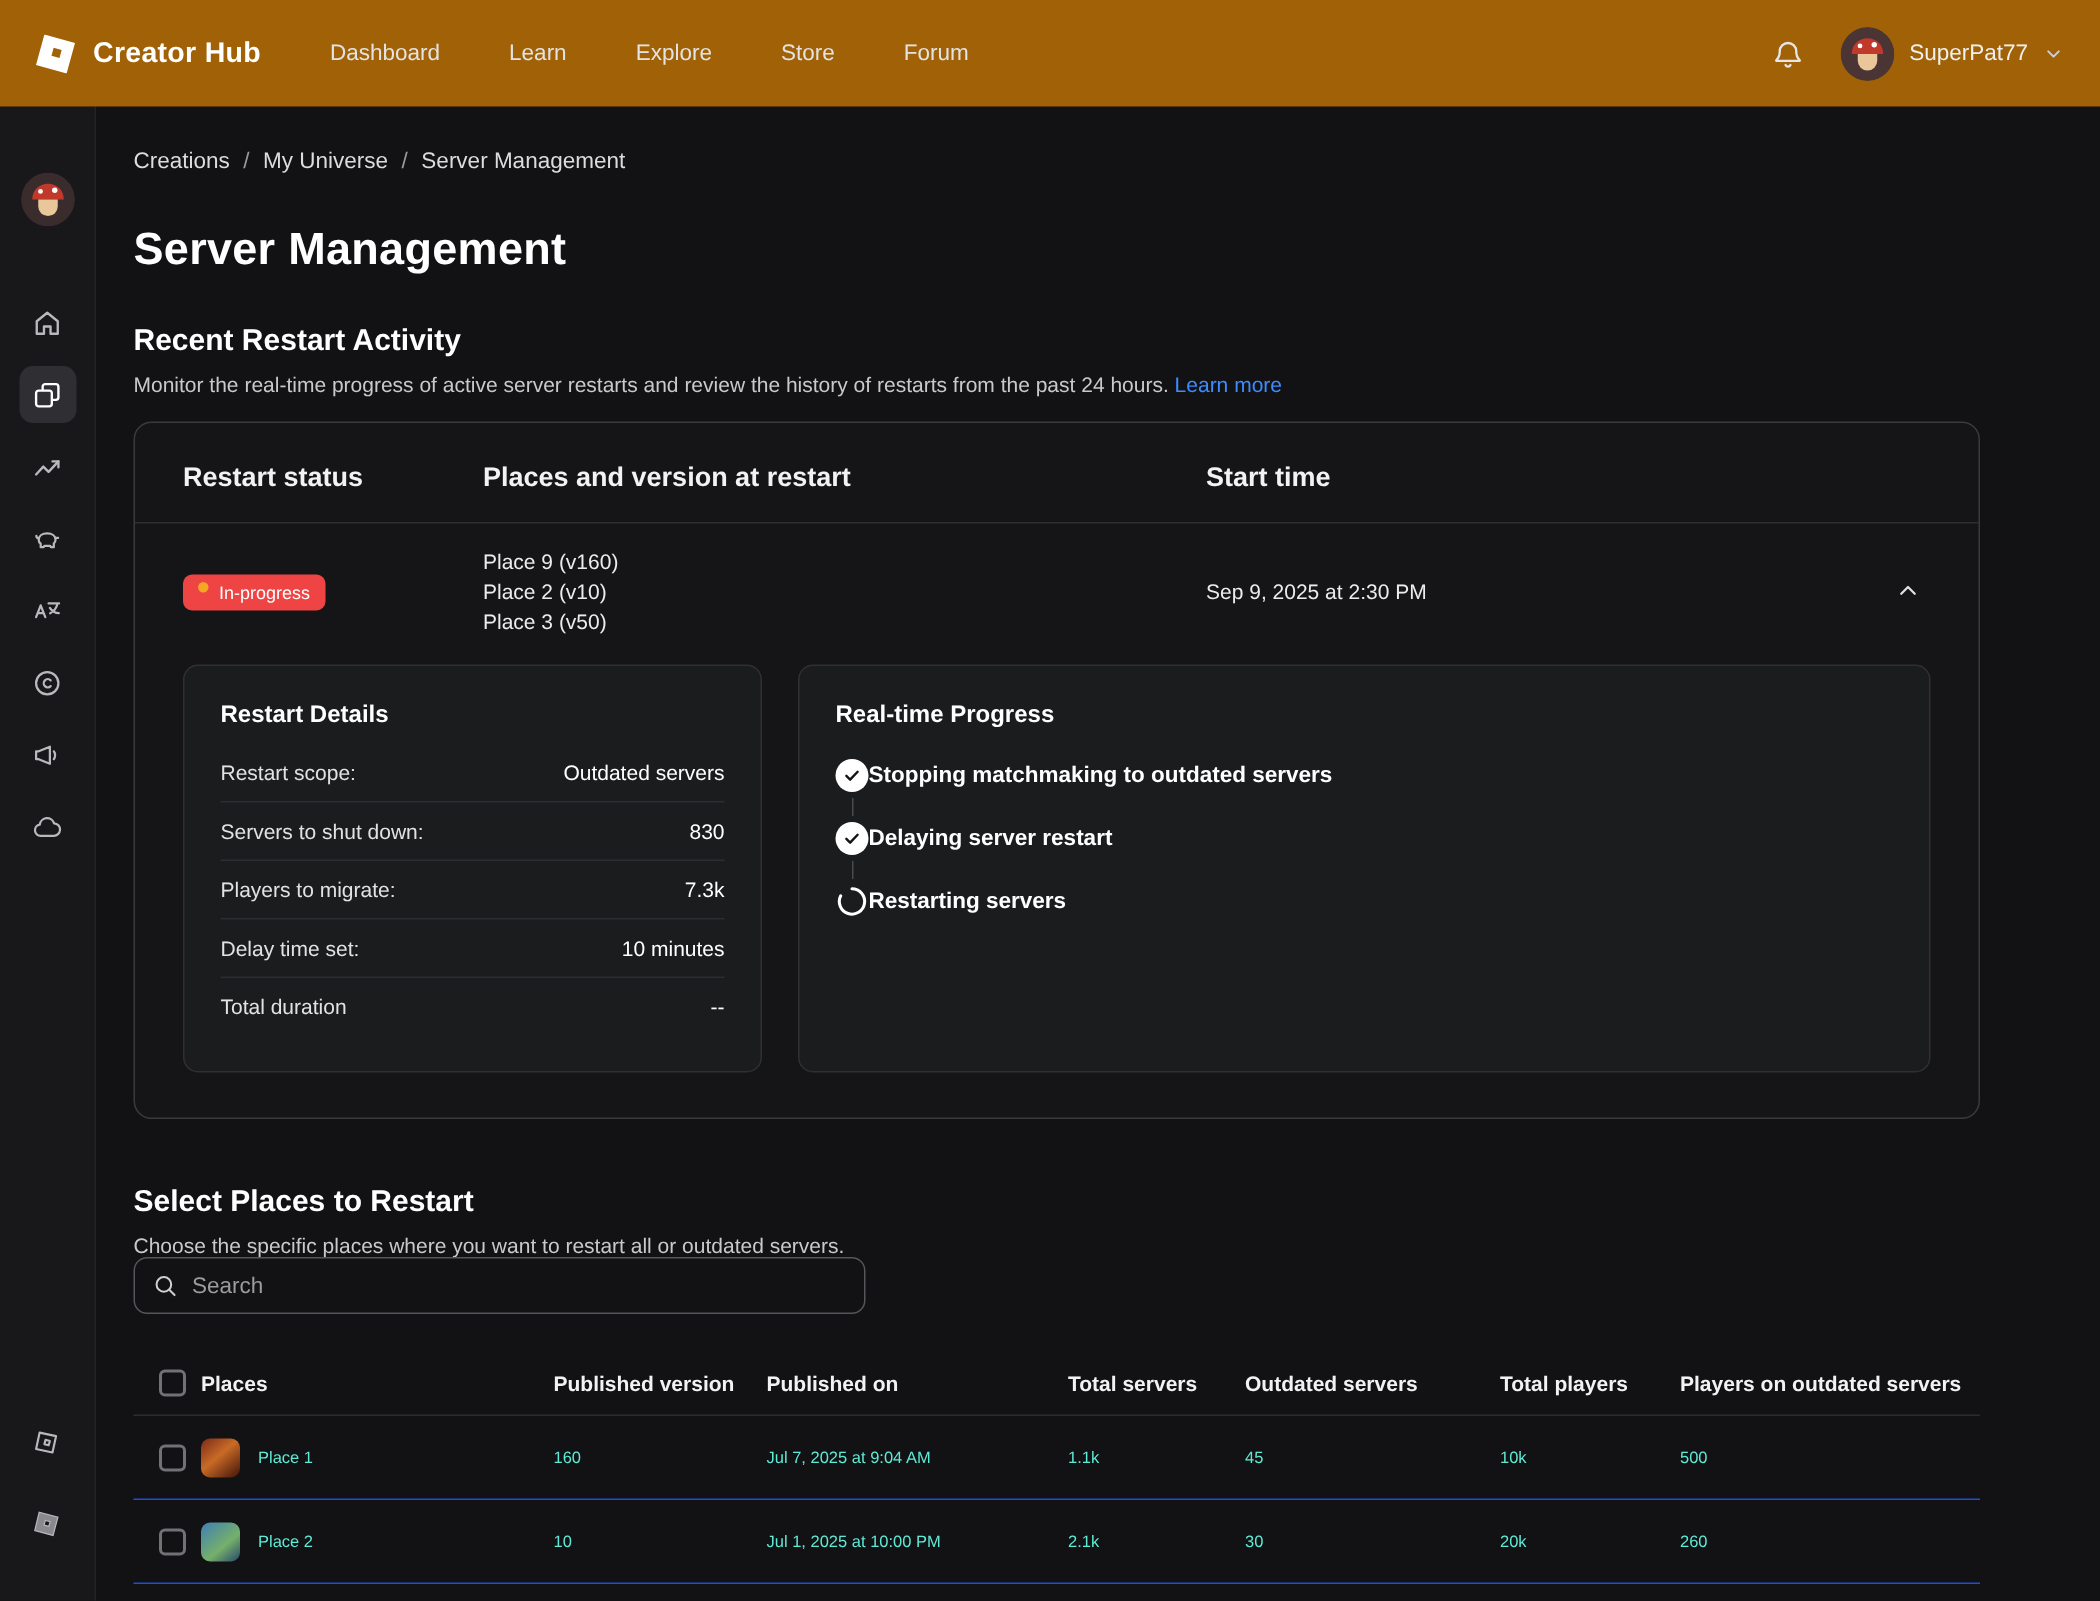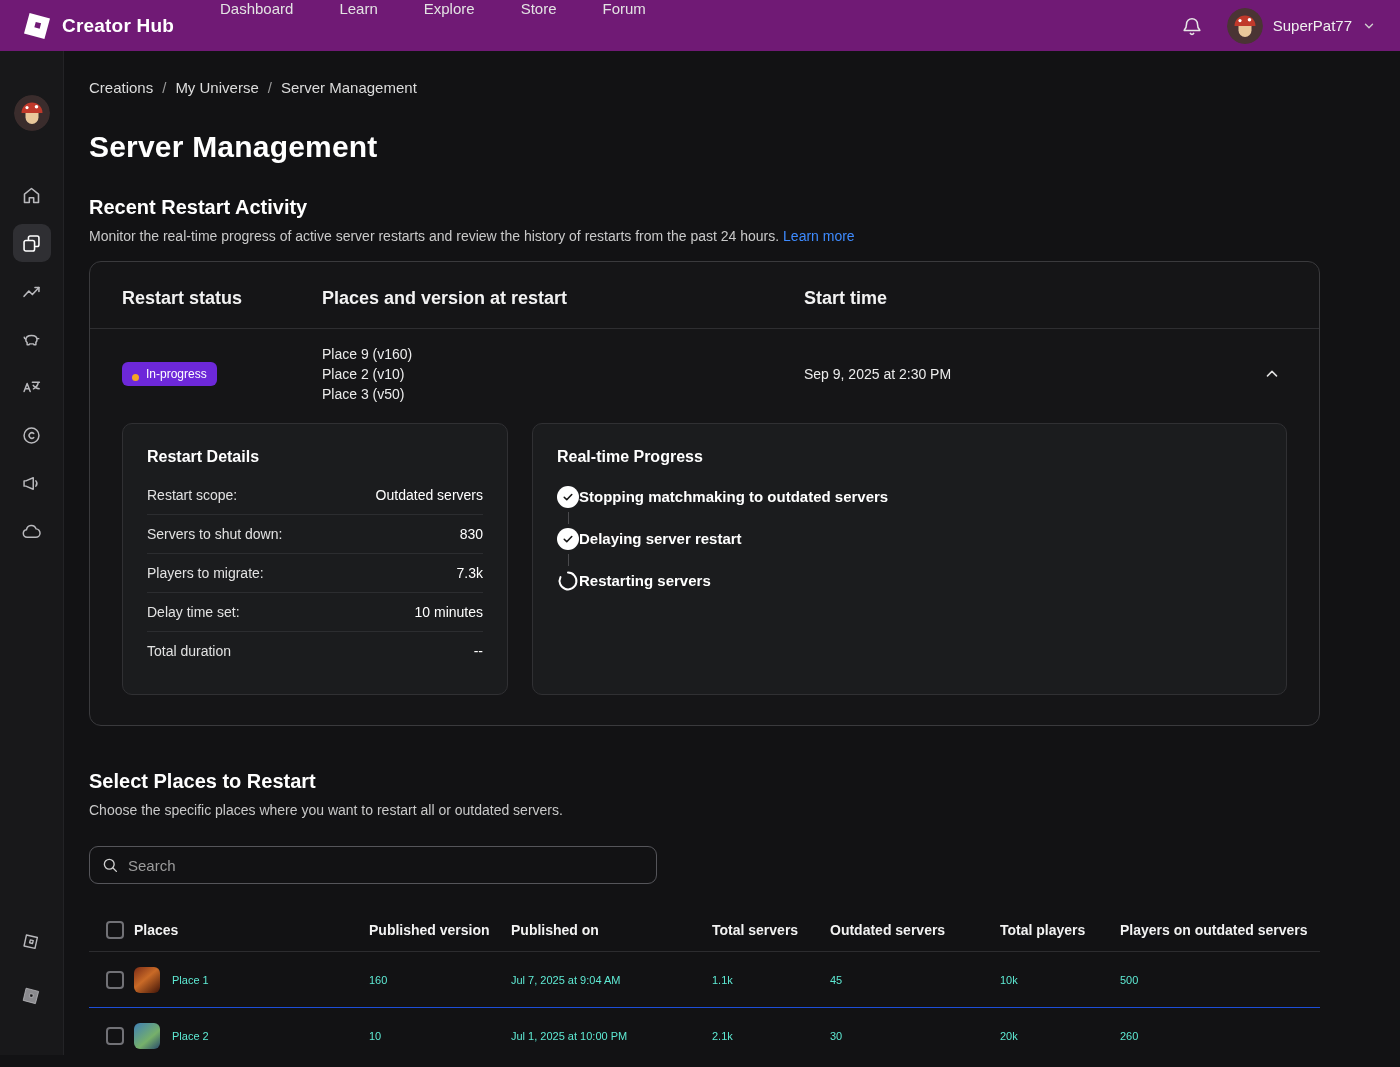--- a/index.html
+++ b/index.html
@@ -4,21 +4,21 @@
 <style>
   *{box-sizing:border-box;margin:0;padding:0}
   html,body{width:1400px;height:1067px;overflow:hidden}
   body{background:#121214;color:#fff;font-family:"Liberation Sans",sans-serif}
   a{text-decoration:none;color:inherit}
   button{font-family:inherit;background:none;border:none;color:inherit}
   [data-interactable="true"]{cursor:pointer}
   input[data-interactable="true"]{cursor:text}
 
   
-  .navbar{height:51px;background:#701a75;display:flex;padding:0 24px;position:relative;z-index:5}
+  .navbar{height:71px;background:#a16207;display:flex;align-items:center;padding:0 24px;position:relative;z-index:5}
   .brand{display:flex;align-items:center;gap:12px}
   .brand-text{font-size:19px;font-weight:700;letter-spacing:.2px;color:#fff}
   .nav-links{display:flex;gap:46px;margin-left:46px}
   .nav-link{color:#e3e3e3;font-size:15px}
   .nav-right{margin-left:auto;display:flex;align-items:center;gap:20px}
   .icon-btn{display:flex;align-items:center;padding:4px}
   .user{display:flex;align-items:center;gap:10px}
   .avatar{width:36px;height:36px;border-radius:50%;overflow:hidden;display:block;flex:none}
   .username{font-size:15px;color:#f0f0f0}
   .caret{display:flex;align-items:center}
@@ -42,21 +42,21 @@
   h1{font-size:30px;font-weight:700;margin-top:34px;letter-spacing:.2px}
 
   .section-head{font-size:20px;font-weight:700;margin-top:32px}
   .section-desc{font-size:14px;color:#c9c9c9;margin-top:9px}
   .link{color:#3e8bff}
 
   
   .card{margin-top:17px;border:1px solid #3a3a3d;border-radius:12px;background:#151517}
   .activity-head{display:grid;grid-template-columns:200px 482px 1fr 40px;padding:26px 32px 19px;font-size:18px;font-weight:700;color:#f2f2f2;border-bottom:1px solid #2e2e31}
   .activity-row{display:grid;grid-template-columns:200px 482px 1fr 40px;padding:15px 32px 10px;align-items:center}
-  .badge{display:inline-flex;align-items:flex-end;gap:7px;background:#6d28d9;border-radius:6px;padding:5px 10px;font-size:12px;color:#fff;font-weight:400}
+  .badge{display:inline-flex;align-items:flex-start;gap:7px;background:#ef4444;border-radius:6px;padding:5px 10px;font-size:12px;color:#fff;font-weight:400}
   .dot{width:7px;height:7px;border-radius:50%;background:#f5a623;display:inline-block}
   .col-places div{line-height:20px;font-size:14px;color:#ececec}
   .col-time{font-size:14px;color:#ececec}
   .chevron-btn{justify-self:end;display:flex;align-items:center;padding:6px}
 
   .expanded{display:flex;gap:24px;padding:9px 32px 30px}
   .subcard{background:#1b1c1e;border:1px solid #303033;border-radius:10px;padding:24px}
   .subcard h3{font-size:16px;font-weight:700}
   .subcard.details{width:386px;flex:none}
   .subcard.progress{flex:1}
@@ -73,21 +73,21 @@
   .step-dot.spinner{background:transparent}
   .rail-line{width:1px;flex:1;min-height:12px;background:#4a4a4d;margin:4px 0}
   .step-body{padding-bottom:18px;padding-top:2px}
   .step:last-child .step-body{padding-bottom:0}
   .step-title{font-size:15px;font-weight:700;color:#fff}
   .step-desc{font-size:14px;color:#cfcfcf;margin-top:7px}
   .step-stats{display:flex;align-items:center;gap:14px;font-size:13.5px;color:#e3e3e3;margin-top:14px}
   .stat-sep{color:#9a9a9a;font-size:16px;line-height:10px}
 
   
-  .search-wrap{position:relative;width:568px;margin-top:28px}
+  .search-wrap{position:relative;width:488px;}
   .search-input{width:100%;height:38px;background:transparent;border:1px solid #55555a;border-radius:9px;color:#fff;font-size:15px;padding:0 12px 0 38px;outline:none}
   .search-input::placeholder{color:#9c9c9c}
   .search-icon{position:absolute;left:12px;top:10px;display:flex}
 
   .places-table{margin-top:24px}
   .pt-head,.pt-row{display:grid;grid-template-columns:45px 235px 142px 201px 118px 170px 120px 1fr;align-items:center}
   .pt-head{height:44px;font-size:14px;font-weight:700;color:#f2f2f2;border-bottom:1px solid #2c2c2f}
   .pt-row{height:56px;font-size:11px;color:#5eead4;border-bottom:1px solid #1d4ed8}
   .pt-check{padding-left:17px;display:flex}
   .checkbox{width:18px;height:18px;border:2px solid #717176;border-radius:4px;display:block;background:transparent}

